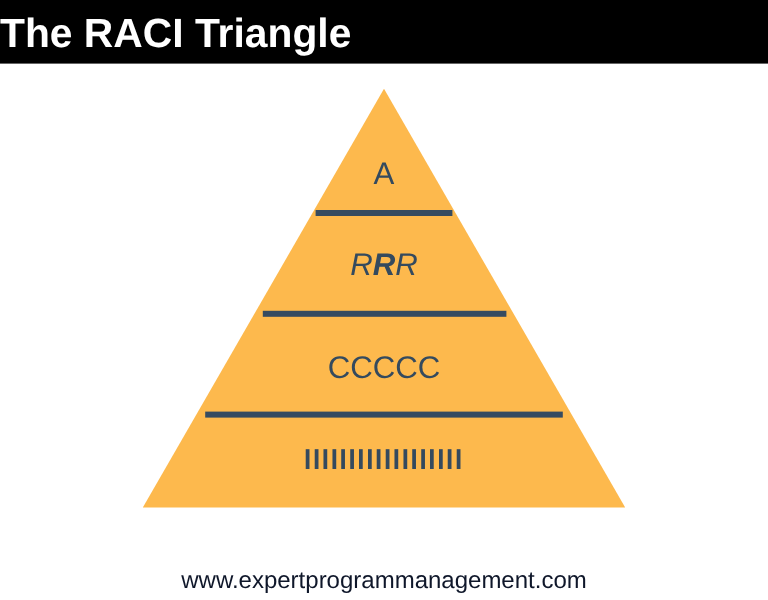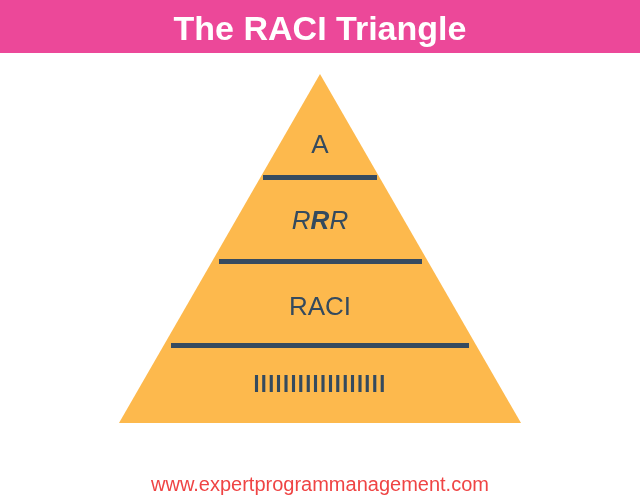--- a/index.html
+++ b/index.html
@@ -9,24 +9,24 @@
       height: 500px;
       background: #ffffff;
       overflow: hidden;
       font-family: "Liberation Sans", sans-serif;
     }
     .header {
       position: absolute;
       left: 0; top: 0;
       width: 640px;
       height: 53px;
-      background: #ec4899;
+      background: #000000;
       display: flex;
       align-items: center;
-      justify-content: center;
+      justify-content: flex-start;
     }
     .header-title {
       color: #ffffff;
       font-family: "Liberation Sans", sans-serif;
       font-weight: bold;
       font-size: 34px;
       letter-spacing: 0px;
       line-height: 1;
       margin-top: 2px;
     }
@@ -50,21 +50,21 @@
     .tier-a { top: 131px; }
     .tier-r { top: 207px; font-style: italic; }
     .tier-c { top: 293px; }
     .tier-i { top: 372px; font-size: 24px; letter-spacing: 1.55px; font-weight: bold; transform: scaleX(0.9); }
     .footer {
       position: absolute;
       left: 0;
       top: 474px;
       width: 640px;
       text-align: center;
-      color: #ef4444;
+      color: #0f172a;
       font-family: "Liberation Sans", sans-serif;
       font-size: 20px;
       line-height: 1;
     }
   </style>
 </head>
 <body>
 
 <div class="header">
   <span class="header-title">The RACI Triangle</span>
@@ -79,20 +79,20 @@
 
 <div class="tier-label tier-a">
   <span>A</span>
 </div>
 
 <div class="tier-label tier-r">
   <span>R</span><b>R</b><span>R</span>
 </div>
 
 <div class="tier-label tier-c">
-  <span>RACI</span>
+  <span>CCCCC</span>
 </div>
 
 <div class="tier-label tier-i">
   <span>IIIIIIIIIIIIIIIIII</span>
 </div>
 
 <div class="footer">www.expertprogrammanagement.com</div>
 
 </body></html>

